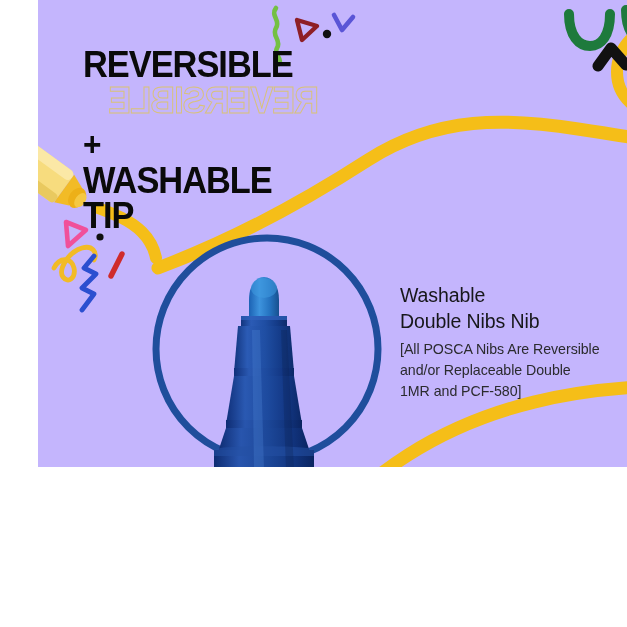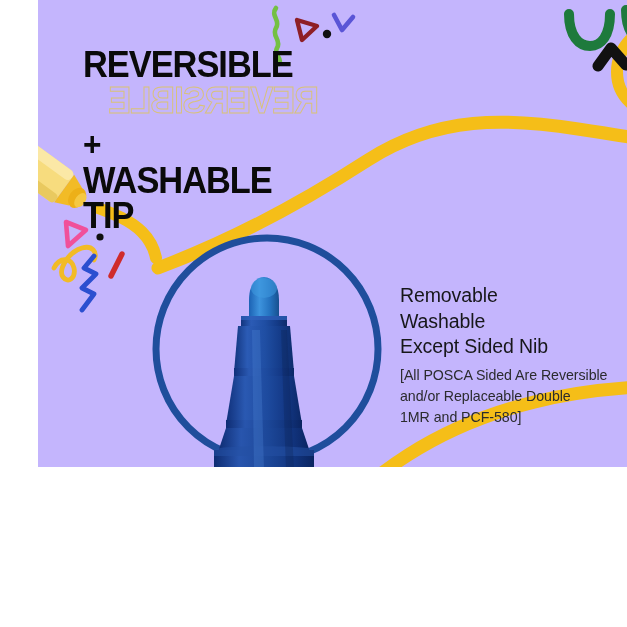--- a/index.html
+++ b/index.html
@@ -167,24 +167,23 @@
   <div id="headline">
     <div class="h-main">REVERSIBLE</div>
     <div class="h-mirror">REVERSIBLE</div>
     <div class="h-plus">+</div>
     <div class="h-wash">WASHABLE</div>
     <div class="h-tip">TIP</div>
   </div>
 
   <div id="copy">
     <div class="c-head">
-      <div>Removable</div>
       <div>Washable</div>
-      <div>Except Sided Nib</div>
+      <div>Double Nibs Nib</div>
     </div>
     <div class="c-sub">
-      <div>[All POSCA Sided Are Reversible</div>
+      <div>[All POSCA Nibs Are Reversible</div>
       <div>and/or Replaceable Double</div>
       <div>1MR and PCF-580]</div>
     </div>
   </div>
 
 </div>
 
 </body></html>

